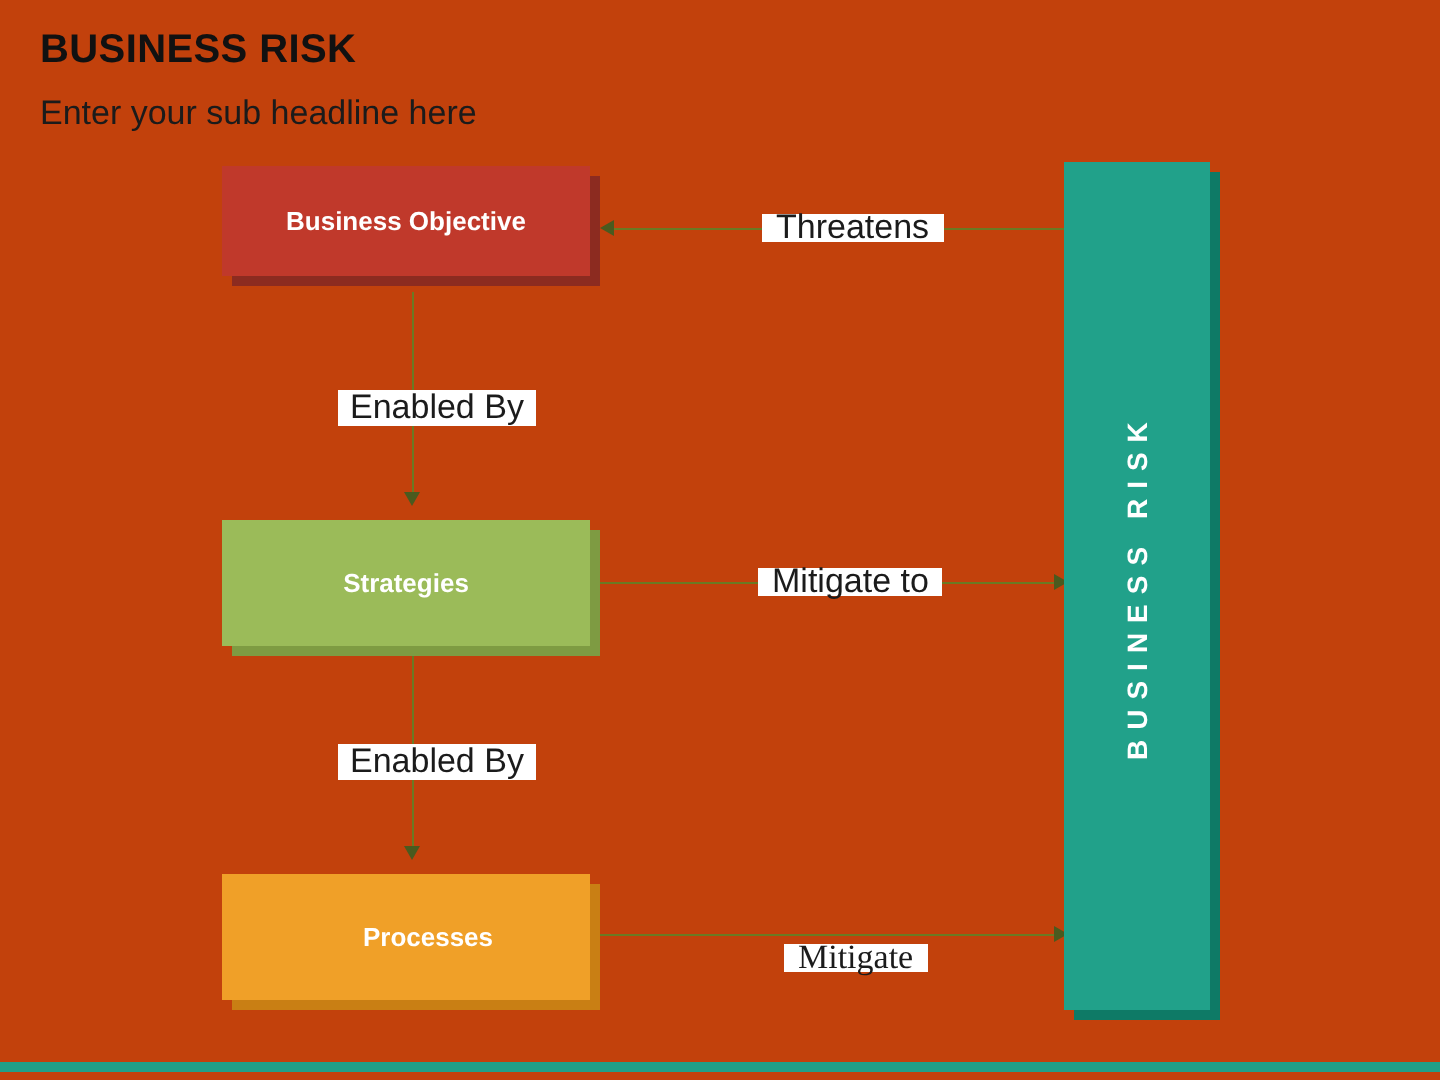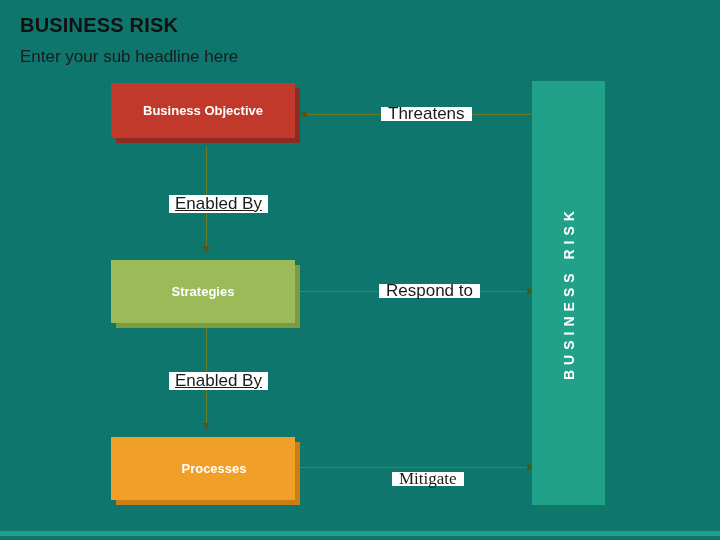--- a/index.html
+++ b/index.html
@@ -10,21 +10,21 @@
     width: 720px;
     height: 540px;
     background: #ffffff;
     font-family: "Liberation Sans", sans-serif;
     overflow: hidden;
   }
   #slide {
     position: relative;
     width: 720px;
     height: 540px;
-    background: #0f766e;
+    background: #c2410c;
   }
 
   
   #title {
     position: absolute;
     left: 20px;
     top: 14px;
     font-size: 20px;
     font-weight: bold;
     color: #111111;
@@ -165,21 +165,20 @@
     background: #ffffff;
     font-size: 17px;
     color: #1b1b1b;
     padding: 0 7px;
     white-space: nowrap;
     z-index: 4;
     line-height: 14px;
   }
   .edge-label.vert {
     padding: 2px 6px;
-    text-decoration: underline;
   }
 
   
   #footer-rule {
     position: absolute;
     left: 0;
     top: 531px;
     width: 720px;
     height: 5px;
     background: #1fa088;
@@ -201,21 +200,21 @@
   <div class="vline" style="left:206px; top:323px; height:100px;"></div>
   <div class="arrow-down" style="left:202px; top:423px;"></div>
   <div class="edge-label vert" style="left:169px; top:372px;">Enabled By</div>
 
   <div class="hline" style="left:303px; top:114px; width:229px;"></div>
   <div class="arrow-left" style="left:300px; top:110px;"></div>
   <div class="edge-label" style="left:381px; top:107px;">Threatens</div>
 
   <div class="hline" style="left:295px; top:291px; width:237px;"></div>
   <div class="arrow-right" style="left:527px; top:287px;"></div>
-  <div class="edge-label" style="left:379px; top:284px;">Respond to</div>
+  <div class="edge-label" style="left:379px; top:284px;">Mitigate to</div>
 
   <div class="hline" style="left:295px; top:467px; width:237px;"></div>
   <div class="arrow-right" style="left:527px; top:463px;"></div>
   <div class="edge-label" style="left:392px; top:472px;font-family:Liberation Serif, serif;">Mitigate</div>
 
   <div class="node" id="box-objective">
     <div class="shadow" style="background:#8C2B20;"></div>
     <div class="face" style="background:#C0392B;"></div>
     <span class="lbl">Business Objective</span>
   </div>

